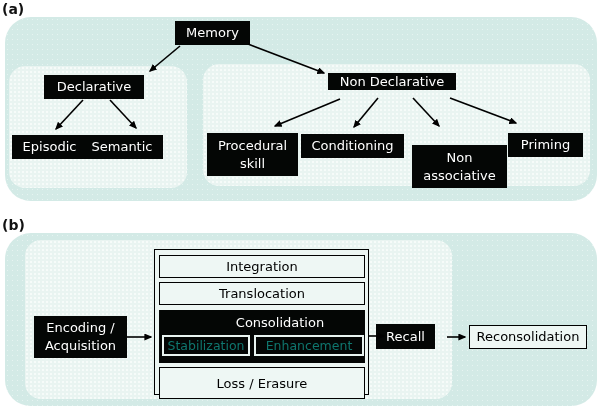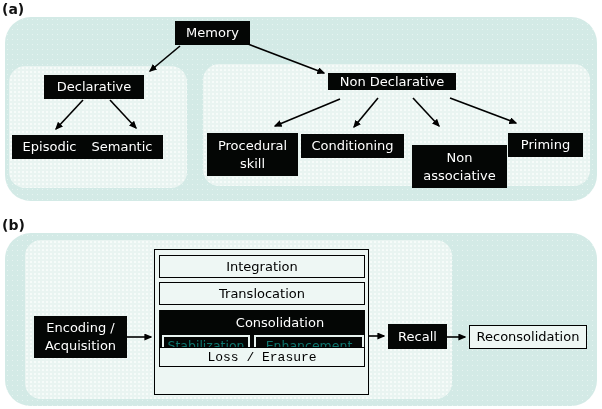--- a/index.html
+++ b/index.html
@@ -60,22 +60,22 @@
   [data-name="panel-b-inner-group"]{left:25px;top:240px;width:427px;height:159px;}
   [data-name="panel-b-label"]{left:2px;top:217px;}
   [data-name="node-encoding-acquisition"]{left:34px;top:316px;width:93px;height:42px;padding:0 3px;}
   [data-name="stage-stack"]{left:154px;top:249px;width:215px;height:146px;}
   [data-name="stage-integration"]{left:159px;top:255px;width:206px;height:23px;}
   [data-name="stage-translocation"]{left:159px;top:282px;width:206px;height:23px;}
   [data-name="stage-consolidation-block"]{left:159px;top:310px;width:206px;height:53px;}
   [data-name="stage-consolidation-title"]{left:159px;top:311px;width:242px;height:23px;}
   [data-name="node-stabilization"]{left:162px;top:335px;width:88px;height:21px;}
   [data-name="node-enhancement"]{left:254px;top:335px;width:110px;height:21px;}
-  [data-name="stage-loss-erasure"]{left:159px;top:347px;width:206px;height:20px;font-family:Liberation Mono, monospace;}
-  [data-name="node-recall"]{left:388px;top:324px;width:59px;height:25px;text-align:right;}
+  [data-name="stage-loss-erasure"]{left:159px;top:367px;width:206px;height:32px;}
+  [data-name="node-recall"]{left:376px;top:324px;width:59px;height:25px;text-align:right;}
   [data-name="node-reconsolidation"]{left:469px;top:325px;width:118px;height:24px;background:#eef7f4;border:1.5px solid #000;color:#000;text-align:center;}
 
   [data-name="connector-layer"]{left:0;top:0;width:602px;height:409px;pointer-events:none;}
 </style>
 </head>
 <body>
 
 <div class="stage" data-name="figure">
 
   <div class="abs panel-outer" data-name="panel-a-background"></div>

